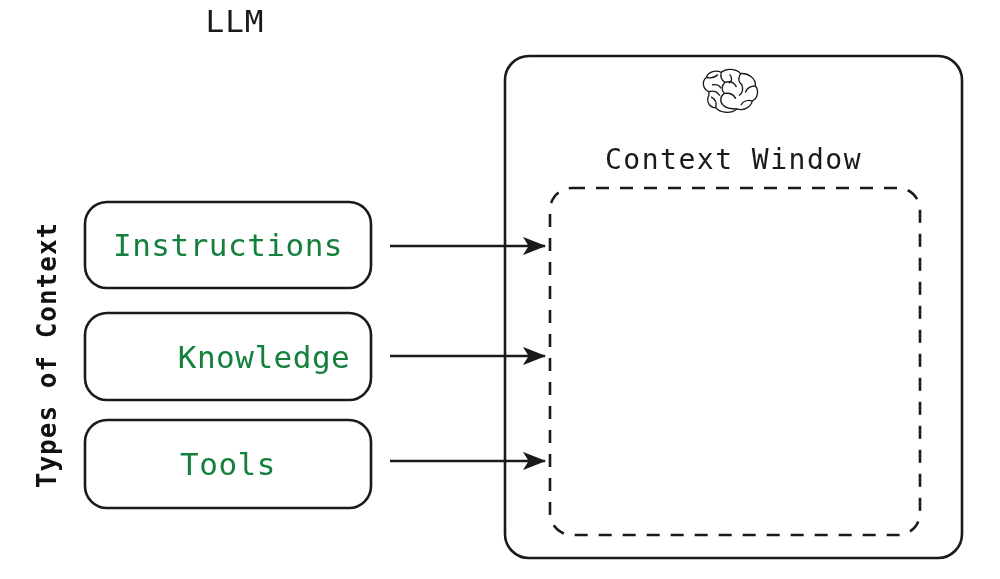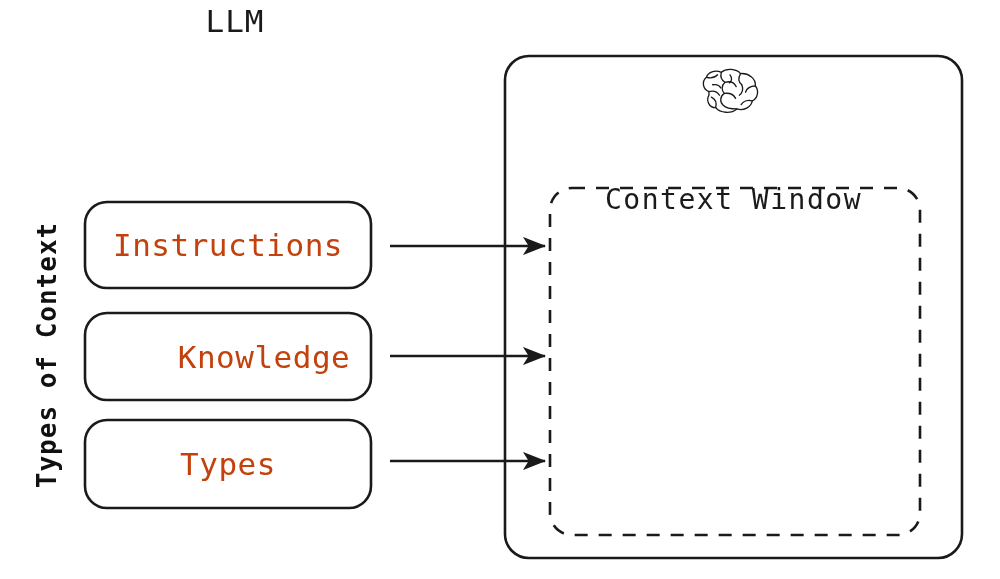--- a/index.html
+++ b/index.html
@@ -40,29 +40,28 @@
     letter-spacing: 1px;
     transform: translateX(-265px);
   }
   #context-window-title {
     left: 505px;
     top: 143px;
     width: 457px;
     text-align: center;
     font-size: 28px;
     letter-spacing: 1.5px;
-    margin-top: 40px;
   }
   .box-label {
     position: absolute;
     display: flex;
     align-items: center;
     justify-content: center;
     font-size: 31px;
-    color: #c2410c;
+    color: #15803d;
     letter-spacing: 0.5px;
     font-family: "DejaVu Sans Mono", monospace;
   }
   #label-instructions { left: 85px; top: 202px; width: 286px; height: 86px; }
   #label-knowledge    { left: 85px; top: 313px; width: 286px; height: 87px; padding-left: 36px; }
   #label-tools        { left: 85px; top: 420px; width: 286px; height: 88px; }
 
   #axis-label {
     position: absolute;
     left: -113px;
@@ -122,17 +121,17 @@
   </svg>
 
   <div class="txt" id="llm-title">LLM</div>
 
   <div class="txt" id="context-window-title">Context Window</div>
 
   <div class="box-label" id="label-instructions">Instructions</div>
 
   <div class="box-label" id="label-knowledge">Knowledge</div>
 
-  <div class="box-label" id="label-tools">Types</div>
+  <div class="box-label" id="label-tools">Tools</div>
 
   <div id="axis-label">Types of Context</div>
 
 </div>
 
 </body></html>

